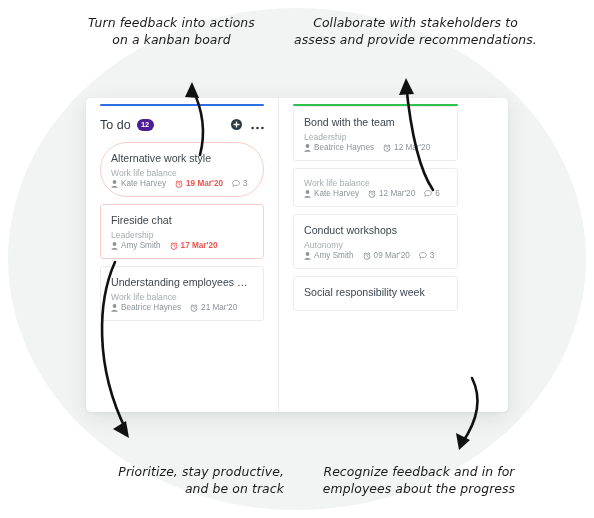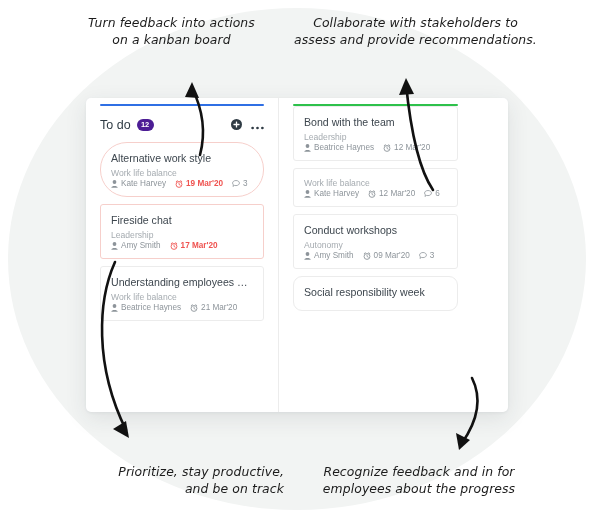--- a/index.html
+++ b/index.html
@@ -355,19 +355,19 @@
               <span>09 Mar'20</span>
             </span>
             <span class="meta-group">
               <svg width="8" height="7" viewBox="0 0 9 8">
                 <path d="M4.5 0.6 C6.8 0.6 8.4 1.9 8.4 3.5 C8.4 5.1 6.8 6.4 4.5 6.4 C3.9 6.4 3.4 6.35 2.9 6.2 L1 7.3 L1.6 5.6 C1 5.05 0.6 4.3 0.6 3.5 C0.6 1.9 2.2 0.6 4.5 0.6 Z" fill="none" stroke="currentColor" stroke-width="0.9"></path>
               </svg>
               <span>3</span>
             </span>
           </div>
         </div>
-        <div class="card accent-gray clipped" style="border-color: rgb(236, 236, 236); border-radius: 9px;">
+        <div class="card accent-gray clipped" style="border-color: rgb(236, 236, 236);">
           <div class="card-title">Social responsibility week</div>
         </div>
       </div>
   </div>
 
 </div>
 
 </body></html>

